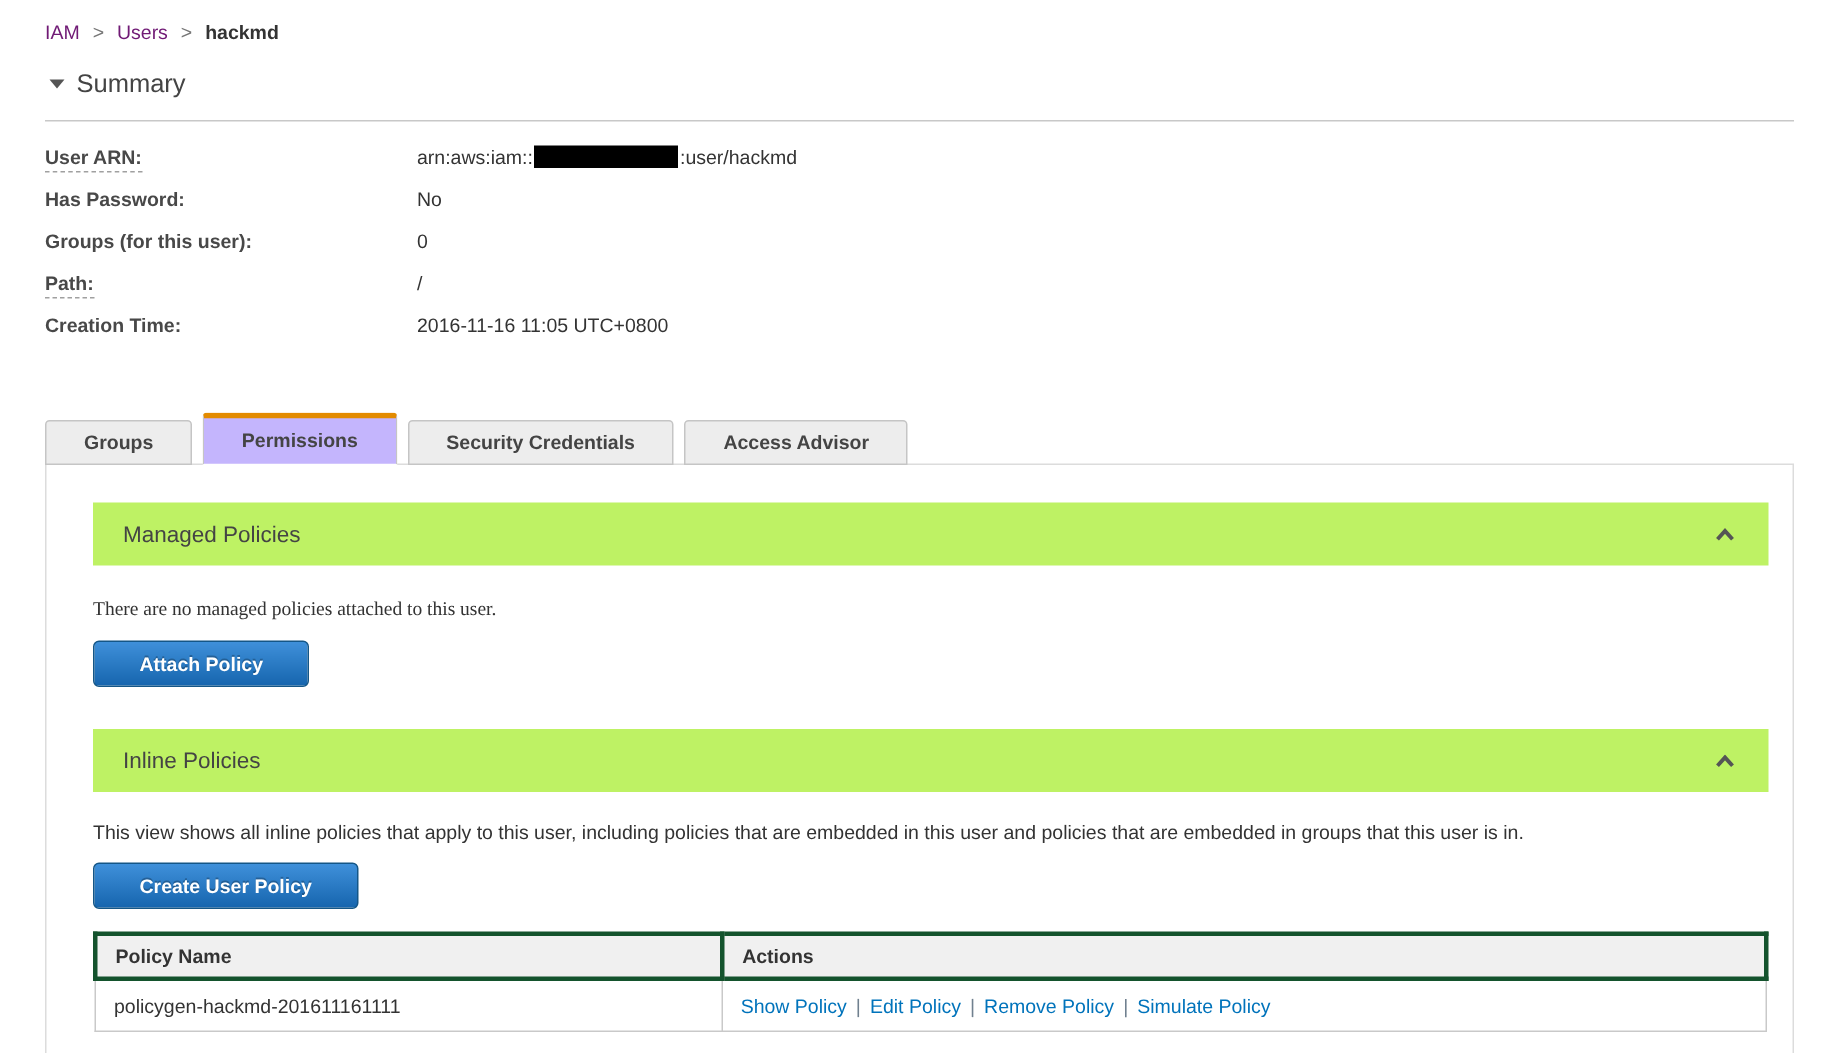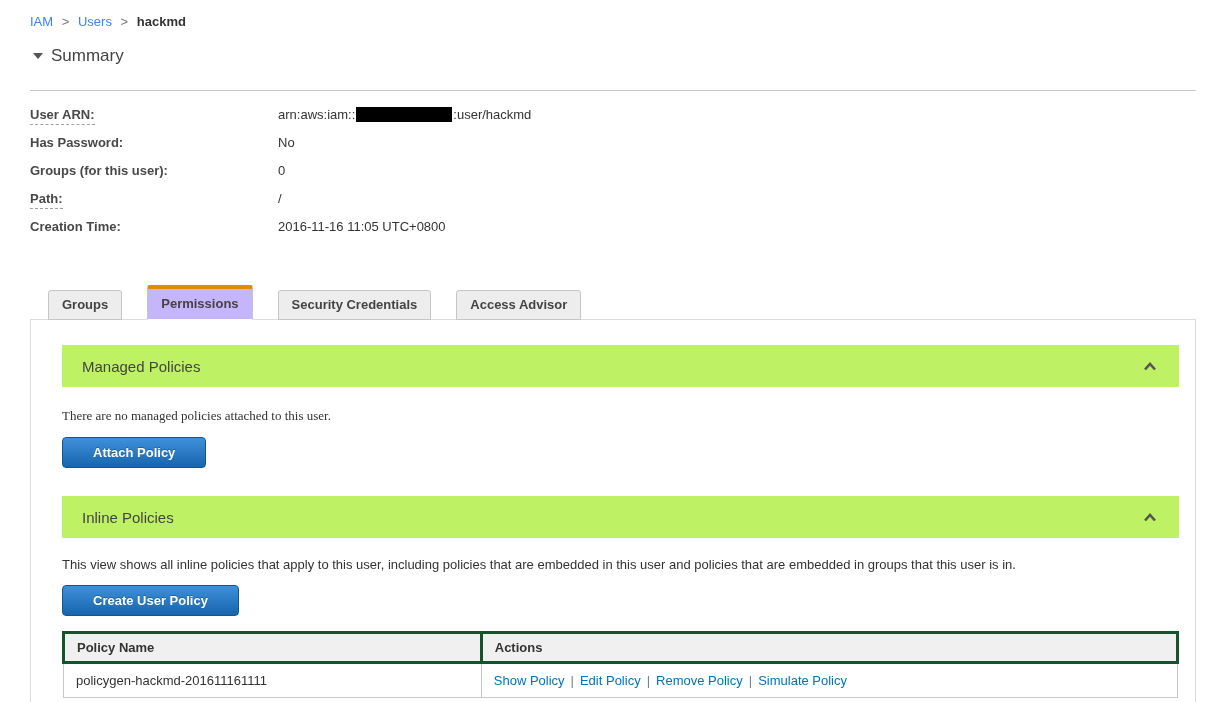--- a/index.html
+++ b/index.html
@@ -6,27 +6,27 @@
   html, body { background: #fff; }
   body {
     width: 1214px; height: 702px; overflow: hidden;
     font-family: "Liberation Sans", sans-serif;
     font-size: 13px; color: #333;
   }
   .page { padding: 14px 18px 0 30px; }
 
   
   .breadcrumb { font-size: 13px; }
-  .breadcrumb a { color: #3b82f6; text-decoration: none; cursor: pointer; }
+  .breadcrumb a { color: #701a75; text-decoration: none; cursor: pointer; }
   .breadcrumb .sep { color: #767676; margin: 0 5px; }
   .breadcrumb .current { color: #333; font-weight: bold; text-align: right; }
 
   
   .summary-header {
-    margin-top: 17px; padding-bottom: 24px; margin-right: 0;
+    margin-top: 17px; padding-bottom: 14px; margin-right: 0;
     border-bottom: 1px solid #c8c8c8;
     display: flex; align-items: center; cursor: pointer;
   }
   .tri {
     width: 0; height: 0; display: inline-block;
     border-left: 5px solid transparent; border-right: 5px solid transparent;
     border-top: 6px solid #555; margin: 0 8px 0 3px;
   }
   .summary-title { font-size: 17px; color: #444; }
 
@@ -39,22 +39,22 @@
   .redacted {
     display: inline-block; width: 96px; height: 15px; background: #000;
     vertical-align: text-bottom; margin: 0 1px;
   }
 
   
   .tabs { display: flex; gap: 7px; align-items: flex-end; margin-top: 38px; position: relative; z-index: 2; }
   .tab {
     background: #ededed; border: 1px solid #c5c5c5;
     border-radius: 3px 3px 0 0;
-    padding: 6px 13px 7px; font-weight: bold; color: #444;
-    font-size: 13px; cursor: pointer; margin-bottom: -1px; margin-left: 18px;
+    padding: 6px 25px 7px; font-weight: bold; color: #444;
+    font-size: 13px; cursor: pointer; margin-bottom: -1px;
   }
   .tab.active {
     background: #c4b5fd; border-top: 4px solid #e38b00;
     border-bottom: 1px solid #fff; padding-top: 7px; padding-bottom: 8px;
   }
 
   
   .panel {
     position: relative; z-index: 1;
     border: 1px solid #dcdcdc; background: #fff;

